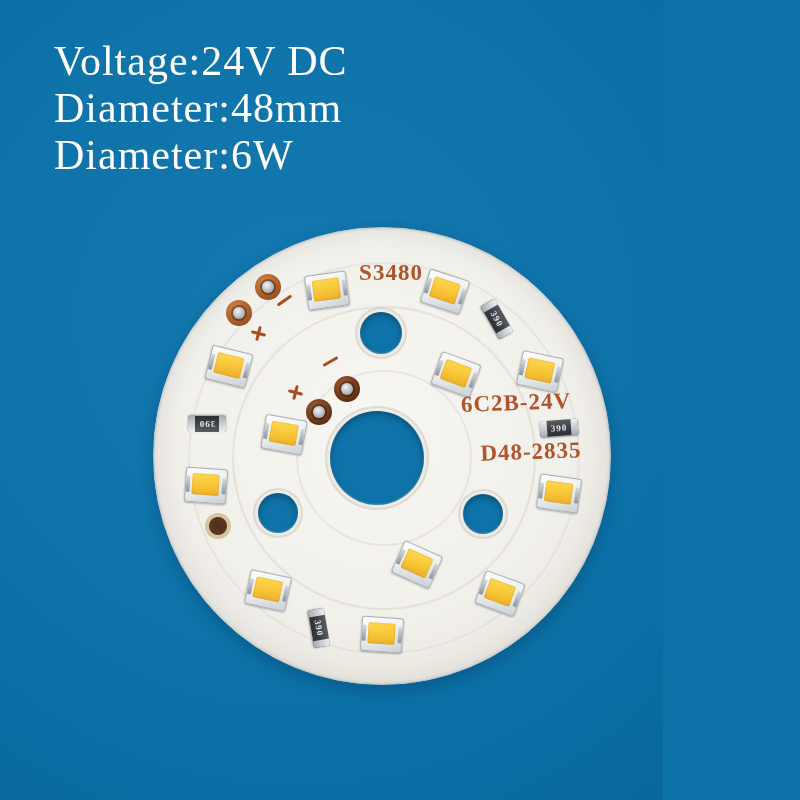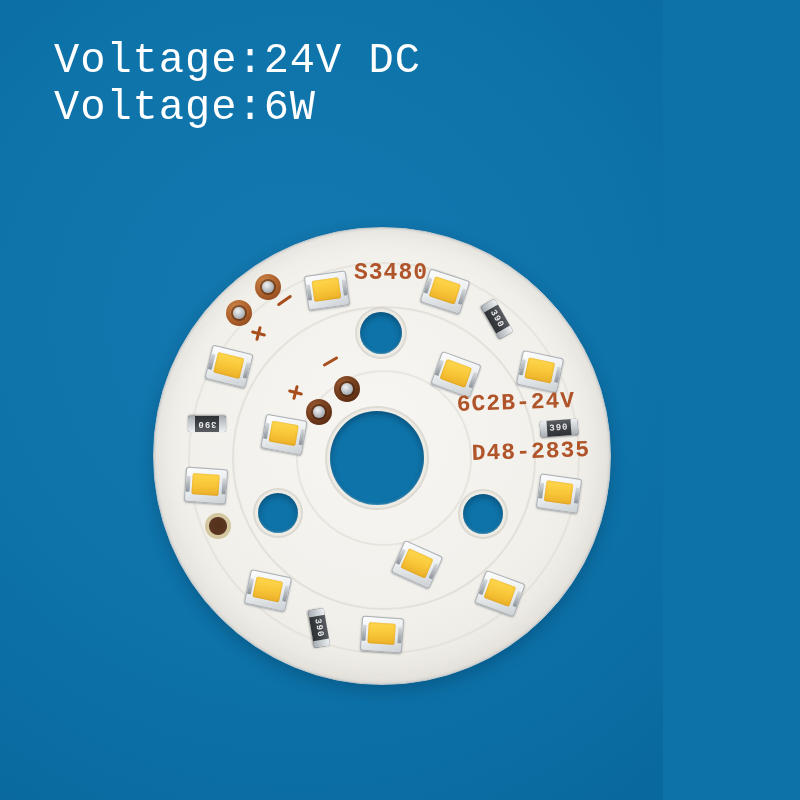--- a/index.html
+++ b/index.html
@@ -1,18 +1,18 @@
 <!DOCTYPE html>
 <html><head>
 <meta charset="utf-8">
 <style>
   html,body{margin:0;padding:0;background:#0c72a8;}
   .scene{position:relative;width:640px;height:800px;overflow:hidden;
     background:radial-gradient(circle at 45% 40%, #1379b0 0%, #0d73a9 55%, #09689e 100%);
-    font-family:Liberation Mono, monospace;padding-left:23px;}
+    font-family:Liberation Serif, serif;padding-left:23px;}
   
   .info{position:absolute;left:54px;top:38px;color:#ffffff;font-size:42px;
     line-height:47px;letter-spacing:1px;font-weight:400;white-space:nowrap;}
   
   .pcb{position:absolute;left:153px;top:227px;width:456px;height:456px;border-radius:50%;
     background:radial-gradient(circle at 48% 44%, #f8f6f2 0%, #f2f0eb 55%, #e8e5de 84%, #d9d6ce 100%);
     border:1px solid #c2c7ca;
     box-shadow:inset 0 0 3px #b9bfc3, inset 0 0 26px rgba(135,135,120,.18), 0 6px 16px rgba(0,35,65,.28);}
   
   .arc{position:absolute;border:2px solid rgba(212,209,200,.5);border-radius:50%;z-index:1;}
@@ -62,21 +62,22 @@
   .m2{left:287px;top:162px;transform:rotate(-2deg);}
   .m3{left:302px;top:211px;transform:rotate(-2deg);}
 </style>
 </head>
 <body>
 
 <div class="scene">
 
   <div class="info">
     <div>Voltage:24V DC</div>
-    <div>Voltage:6W</div>
+    <div>Diameter:48mm</div>
+    <div>Diameter:6W</div>
   </div>
 
   <div class="pcb">
     <div class="arc arc1"></div>
     <div class="arc arc2"></div>
     <div class="arc arc3"></div>
 
     <div class="marking m1">S3480</div>
     <div class="marking m2">6C2B-24V</div>
     <div class="marking m3">D48-2835</div>

